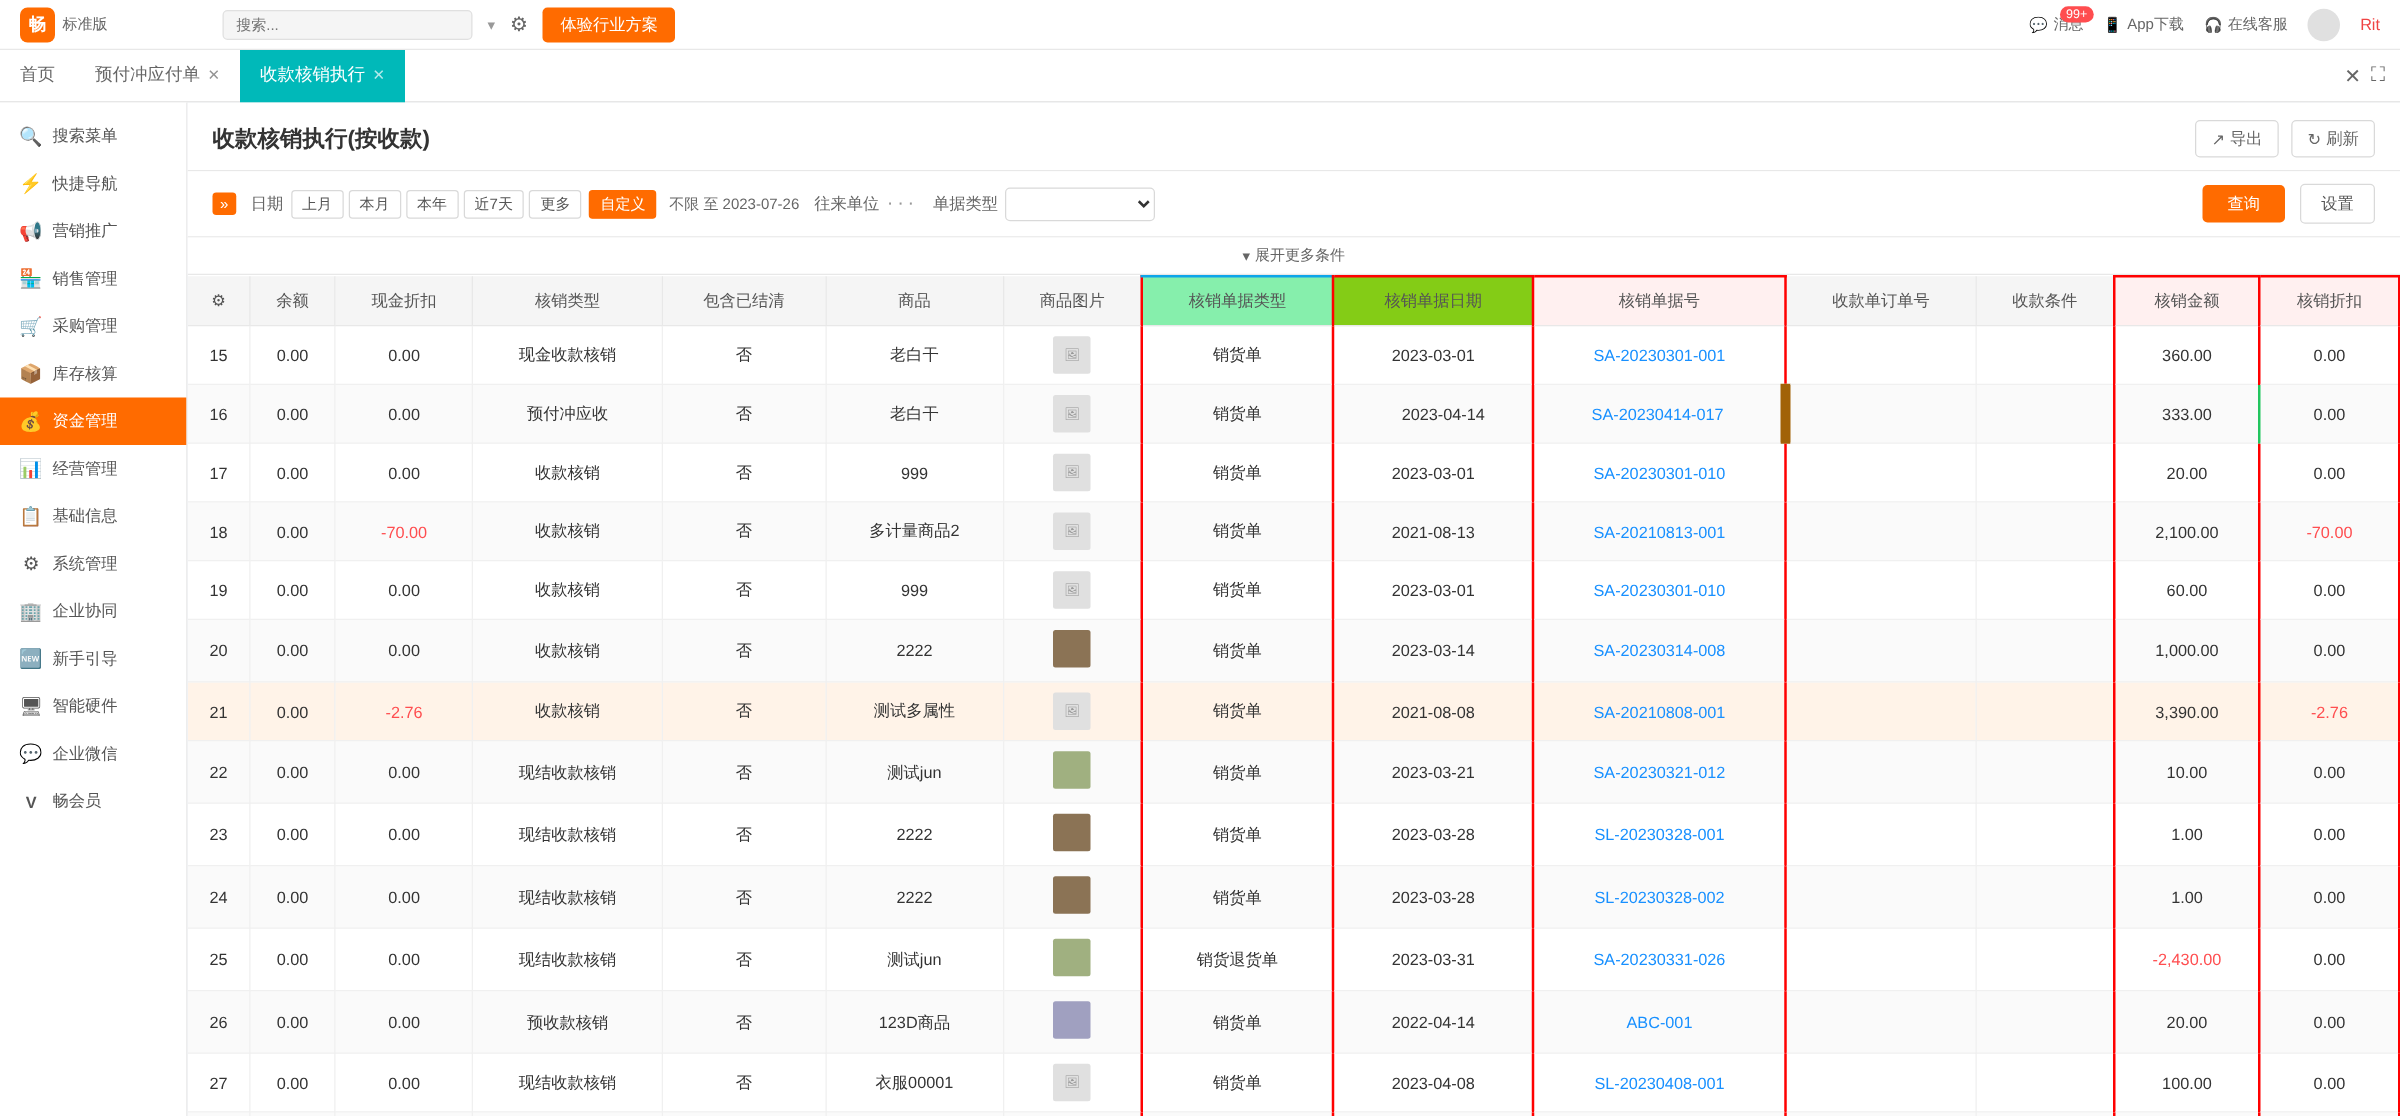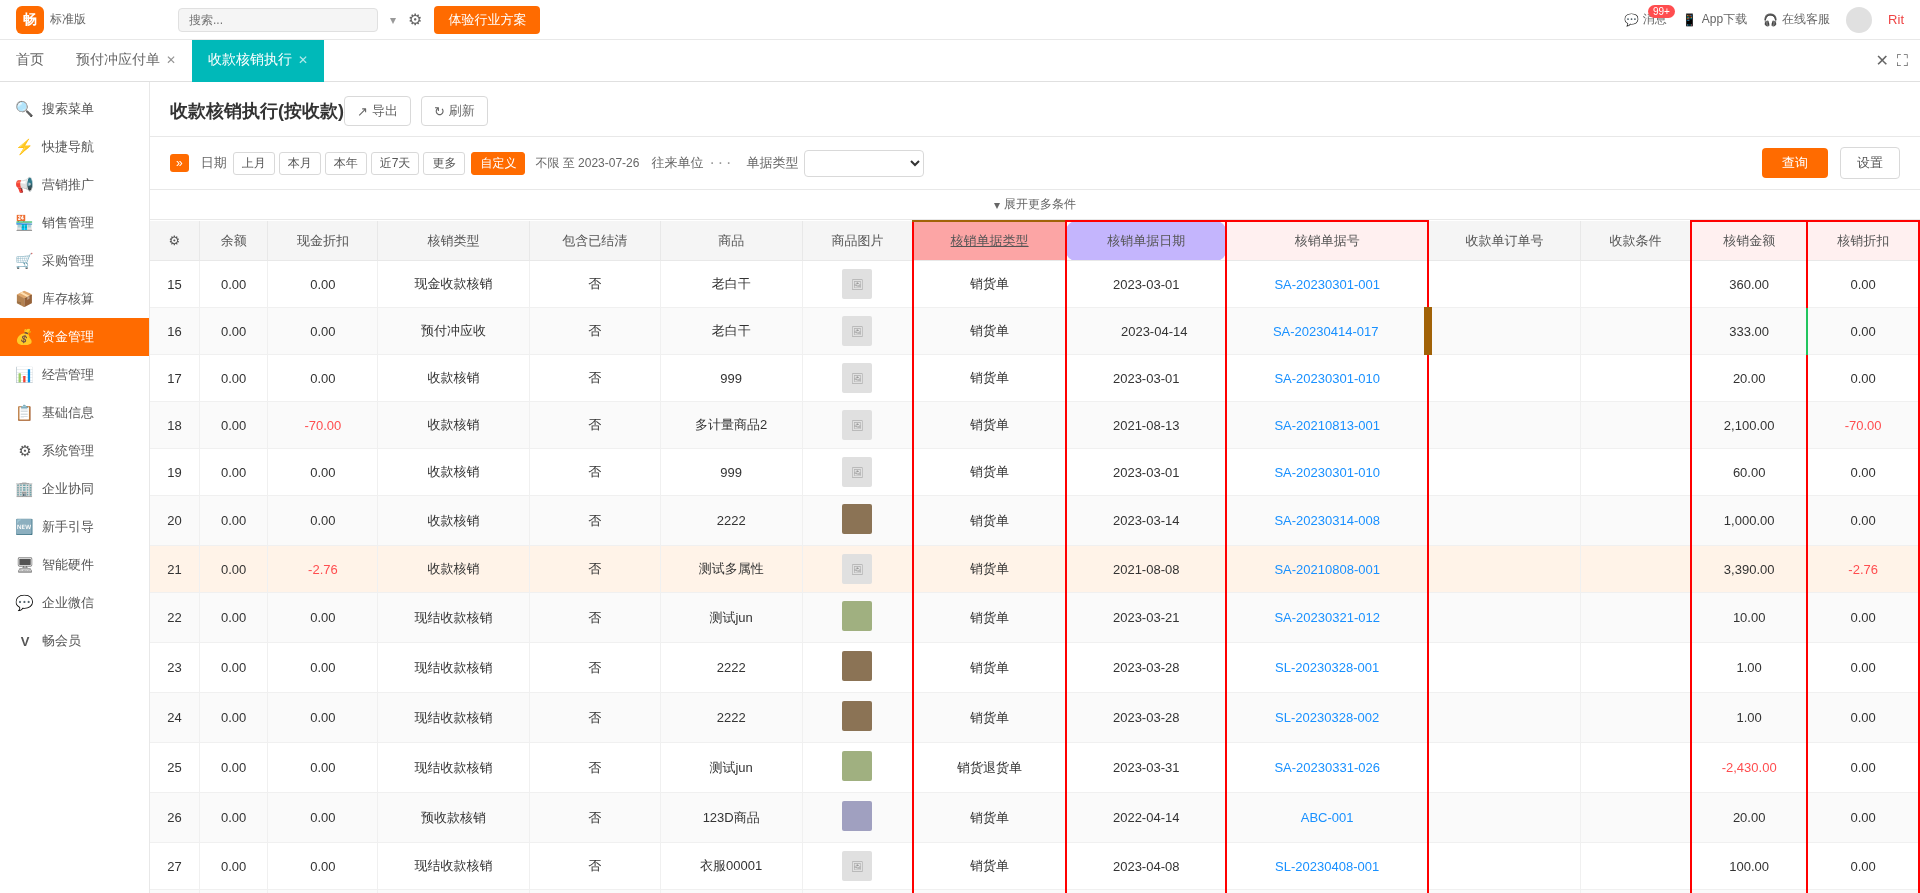--- a/index.html
+++ b/index.html
@@ -34,21 +34,21 @@
     
     .sidebar { width: 150px; background: #fff; border-right: 1px solid #e8e8e8; display: flex; flex-direction: column; padding-top: 8px; flex-shrink: 0; }
     .sidebar-item { display: flex; align-items: center; gap: 8px; padding: 10px 16px; cursor: pointer; color: #555; font-size: 13px; }
     .sidebar-item.active { background: #ff6b00; color: white; }
     .sidebar-icon { width: 18px; height: 18px; display: flex; align-items: center; justify-content: center; font-size: 15px; flex-shrink: 0; }
 
     
     .content { flex: 1; display: flex; flex-direction: column; overflow: hidden; background: #f0f2f5; }
 
     
-    .page-header { background: #fff; padding: 14px 20px 10px; display: flex; align-items: center; justify-content: flex-start; border-bottom: 1px solid #e8e8e8; }
+    .page-header { background: #fff; padding: 14px 20px 10px; display: flex; align-items: center; justify-content: space-between; border-bottom: 1px solid #e8e8e8; }
     .page-title { font-size: 18px; font-weight: bold; color: #333; }
     .page-header-actions { display: flex; gap: 10px; }
     .header-btn { display: flex; align-items: center; gap: 4px; padding: 5px 12px; border: 1px solid #d9d9d9; background: #fff; border-radius: 4px; cursor: pointer; font-size: 13px; color: #666; }
 
     
     .filter-bar { background: #fff; padding: 10px 20px; display: flex; align-items: center; gap: 12px; border-bottom: 1px solid #e8e8e8; flex-wrap: wrap; }
     .expand-btn { background: #ff6b00; color: white; border: none; border-radius: 3px; padding: 2px 6px; cursor: pointer; font-size: 12px; }
     .filter-group { display: flex; align-items: center; gap: 6px; }
     .filter-label { color: #666; font-size: 13px; }
     .filter-date-btns { display: flex; gap: 4px; }
@@ -252,22 +252,22 @@
       <table>
         <thead>
           <tr>
             <th>⚙</th>
             <th>余额</th>
             <th>现金折扣</th>
             <th>核销类型</th>
             <th>包含已结清</th>
             <th>商品</th>
             <th>商品图片</th>
-            <th style="border-left:2px solid #ff0000;border-right:2px solid #ff0000;border-top:2px solid #a16207;background:#fca5a5;text-decoration:underline;">核销单据类型</th>
-            <th style="border-right:2px solid #ff0000;border-top:2px solid #ff0000;background:#c4b5fd;border-radius:10px;">核销单据日期</th>
+            <th style="border-left:2px solid #ff0000;border-right:2px solid #ff0000;border-top:2px solid #0ea5e9;background:#86efac;">核销单据类型</th>
+            <th style="border-right:2px solid #ff0000;border-top:2px solid #ff0000;background:#84cc16;">核销单据日期</th>
             <th style="border-right:2px solid #ff0000;border-top:2px solid #ff0000;background:#fff0f0;">核销单据号</th>
             <th>收款单订单号</th>
             <th>收款条件</th>
             <th style="border-left:2px solid #ff0000;border-right:2px solid #ff0000;border-top:2px solid #ff0000;background:#fff0f0;">核销金额</th>
             <th style="border-right:2px solid #ff0000;border-top:2px solid #ff0000;background:#fff0f0;">核销折扣</th>
           </tr>
         </thead>
         <tbody id="table-body">
         <tr>
               <td>15</td>

